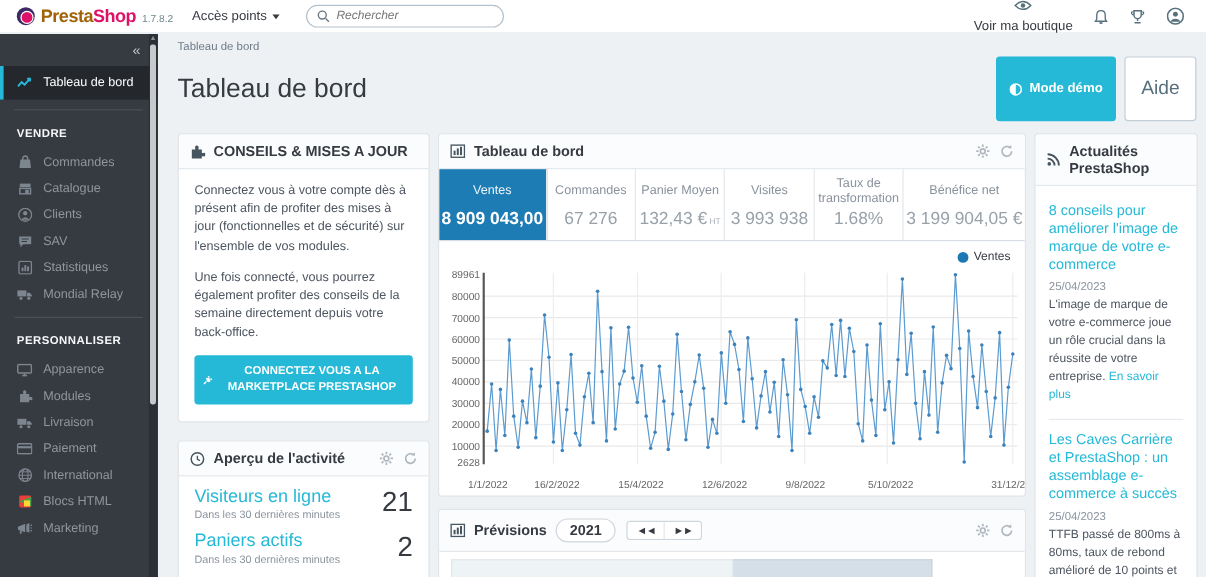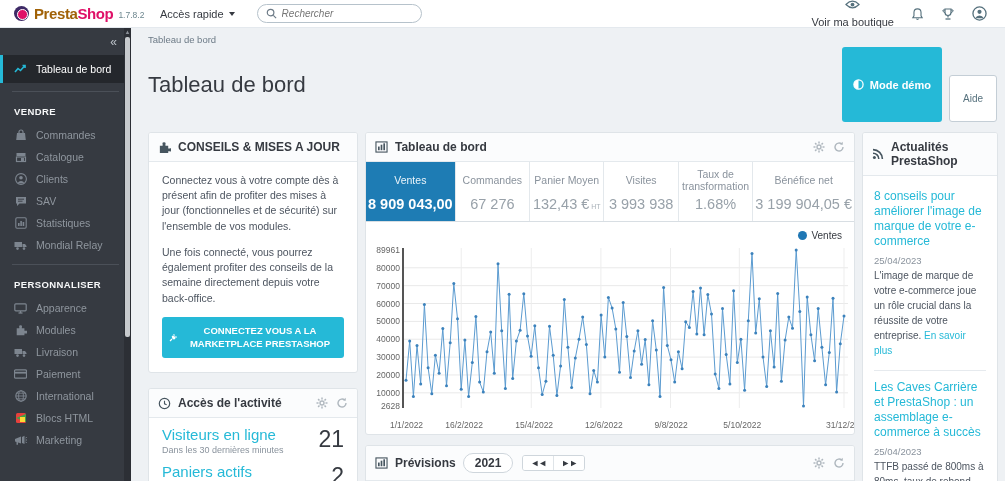--- a/index.html
+++ b/index.html
@@ -38,22 +38,22 @@
   .sb-section { color:#f7f8f9; font-weight:bold; font-size:9.5px; letter-spacing:.4px; padding:6px 14px 7px; }
 
   
   .main { position:absolute; left:131px; top:28px; width:874px; }
   .breadcrumb { font-size:9.5px; color:#6c7a86; padding:6px 0 0 17px; }
   .titlebar { display:flex; align-items:center; padding:2px 8px 10px 17px; }
   .page-title { font-size:22px; font-weight:400; color:#363a41; }
   .titlebar-buttons { margin-left:auto; display:flex; gap:7px; }
   .btn-demo { background:#25b9d7; color:#fff; border:none; border-radius:3px; font-size:11px; font-weight:bold;
               padding:5px 11px; display:flex; align-items:center; gap:6px; cursor:pointer; font-family:inherit; }
-  .btn-help { background:#fff; color:#56717d; border:1px solid #c4ced6; border-radius:3px; font-size:10px;
-              padding:17px 13px; cursor:pointer; font-family:inherit;margin-top:28px; }
+  .btn-help { background:#fff; color:#56717d; border:1px solid #c4ced6; border-radius:3px; font-size:16px;
+              padding:17px 13px; cursor:pointer; font-family:inherit; }
 
   .columns { display:flex; gap:7px; padding:0 7px 0 17px; align-items:flex-start; }
   .panel { background:#fff; border:1px solid #dfe4e8; border-radius:3px; overflow:hidden; }
   .panel-header { display:flex; align-items:center; gap:7px; padding:7px 9px; background:#fbfcfd;
                   border-bottom:1px solid #e4e9ed; font-size:12px; font-weight:bold; color:#363a41; }
   .panel-tools { margin-left:auto; display:flex; gap:8px; color:#b0b8bf; }
   .panel-tools .tool { cursor:pointer; display:flex; }
 
   
   .col-left { width:210px; flex:none; }
@@ -115,21 +115,21 @@
 <body>
 
 <header class="topbar">
   <div class="logo-wrap">
     <span class="logo-ball"></span>
     <span class="logo-presta">Presta</span>
       <span class="logo-shop">Shop</span>
     <span class="logo-version">1.7.8.2</span>
   </div>
   <div class="quick-access">
-    <span>Accès rapide</span>
+    <span>Accès points</span>
     <span class="caret-down"></span>
   </div>
   <div class="searchbar">
     <span style="display:flex">
       <svg width="11" height="11" viewBox="0 0 12 12">
           <circle cx="5" cy="5" r="3.6" fill="none" stroke="#6c7a86" stroke-width="1.3"></circle>
           <line x1="8" y1="8" x2="11" y2="11" stroke="#6c7a86" stroke-width="1.3"></line>
         </svg>
     </span>
     <input type="text" placeholder="Rechercher" style="">
@@ -375,21 +375,21 @@
       </section>
 
       <section class="panel activity-panel">
         <div class="panel-header">
           <span style="display:flex">
             <svg width="13" height="13" viewBox="0 0 14 14">
                 <circle cx="7" cy="7" r="5.6" fill="none" stroke="#46555f" stroke-width="1.3"></circle>
                 <polyline points="7,4 7,7.3 9.3,8.4" fill="none" stroke="#46555f" stroke-width="1.2"></polyline>
               </svg>
           </span>
-          <span>Accès de l'activité</span>
+          <span>Aperçu de l'activité</span>
           <div class="panel-tools">
             <span class="tool">
               <svg width="12" height="12" viewBox="0 0 12 12">
                   <circle cx="6" cy="6" r="2" fill="none" stroke="#b0b8bf" stroke-width="1.4"></circle>
                   <g stroke="#b0b8bf" stroke-width="1.5">
                     <line x1="6" y1="0.5" x2="6" y2="2.5"></line>
                     <line x1="6" y1="9.5" x2="6" y2="11.5"></line>
                     <line x1="0.5" y1="6" x2="2.5" y2="6"></line>
                     <line x1="9.5" y1="6" x2="11.5" y2="6"></line>
                     <line x1="2.1" y1="2.1" x2="3.5" y2="3.5"></line>

